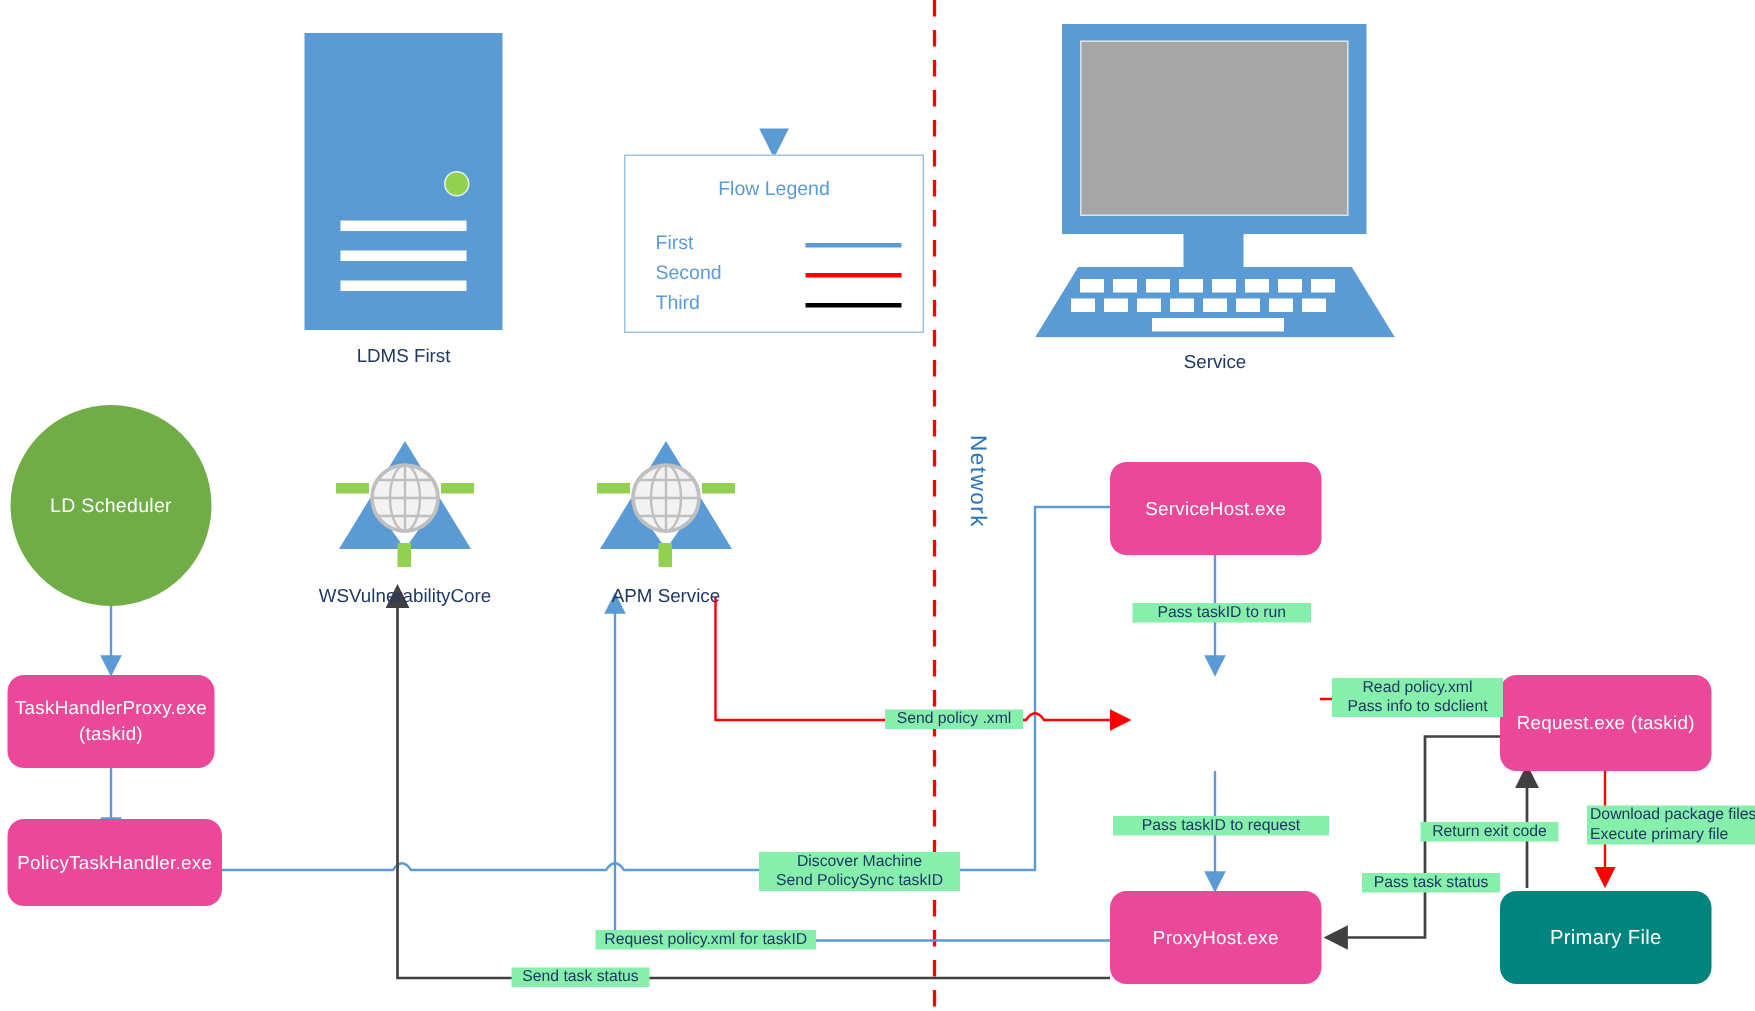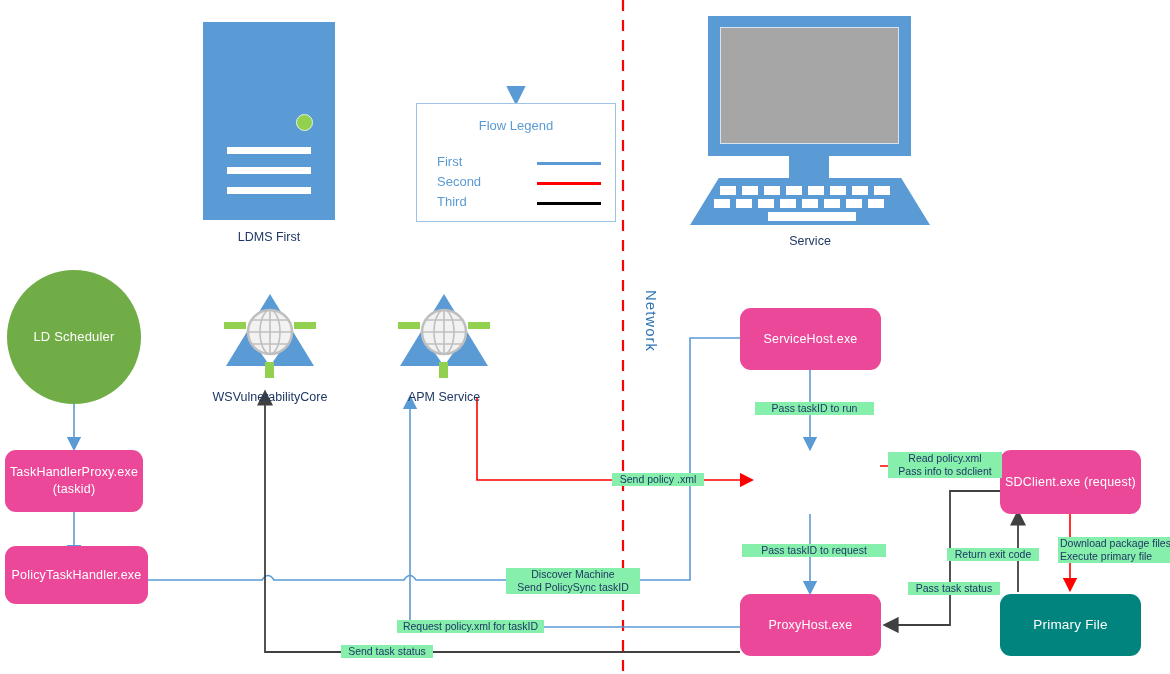--- a/index.html
+++ b/index.html
@@ -197,32 +197,32 @@
   <div class="node proc" style="left:740px;top:308px;width:141px;height:62px">
     <span>ServiceHost.exe</span>
   </div>
 
 
   <div class="node proc" style="left:740px;top:594px;width:141px;height:62px">
     <span>ProxyHost.exe</span>
   </div>
 
   <div class="node proc" style="left:1000px;top:450px;width:141px;height:64px">
-    <span>SDClient.exe (request)</span>
+    <span>Request.exe (taskid)</span>
   </div>
 
   <div class="node teal" style="left:1000px;top:594px;width:141px;height:62px">
     <span>Primary File</span>
   </div>
 
   <div class="wirelabel" style="left:755px;top:402px;width:115px">Pass taskID to run</div>
 
   <div class="wirelabel" style="left:742px;top:544px;width:140px">Pass taskID to request</div>
 
-  <div class="wirelabel" style="left:612px;top:473px;width:88px">Send policy .xml</div>
+  <div class="wirelabel" style="left:590px;top:473px;width:88px">Send policy .xml</div>
 
   <div class="wirelabel" style="left:888px;top:452px;width:110px">
     <div>Read policy.xml</div>
     <div>Pass info to sdclient</div>
   </div>
 
   <div class="wirelabel" style="left:1058px;top:537px;width:112px;text-align:left">
     <div>Download package files</div>
     <div>Execute primary file</div>
   </div>

